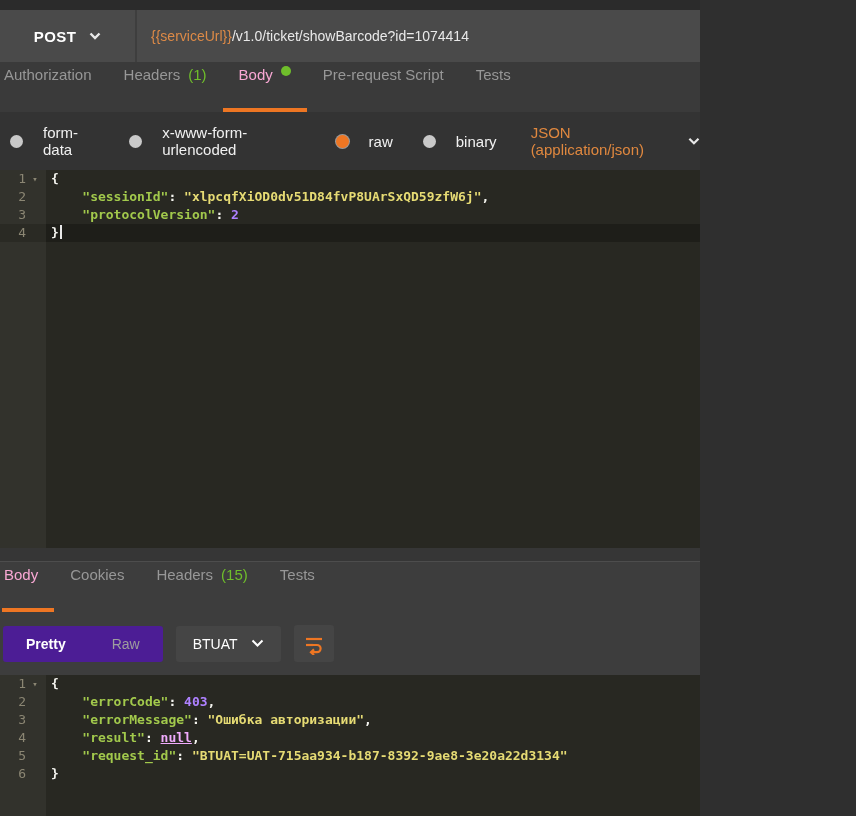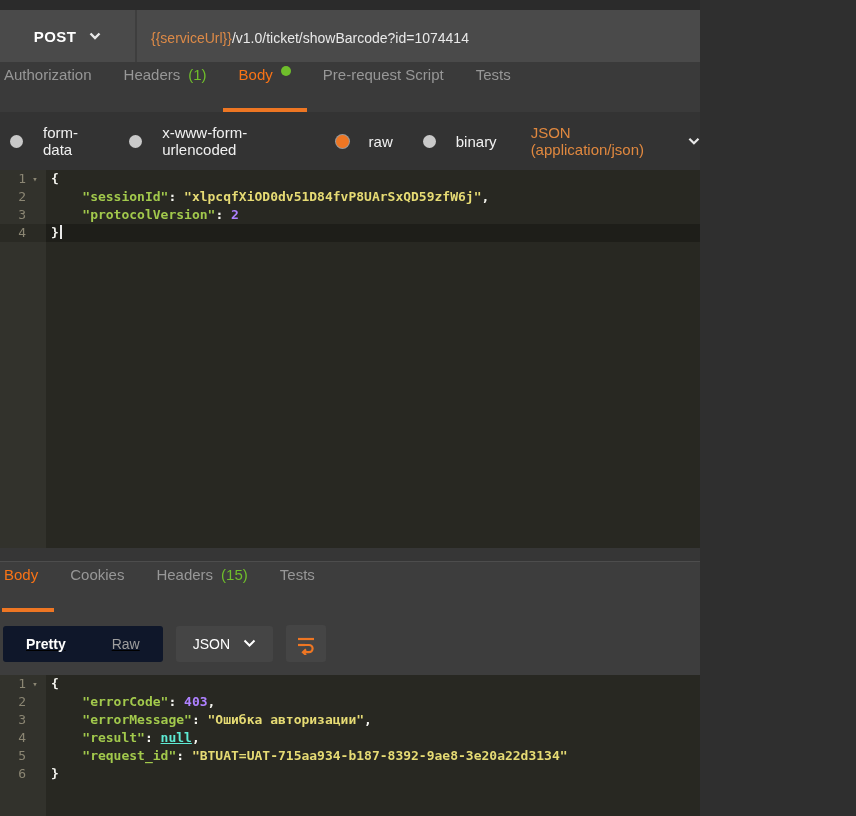--- a/index.html
+++ b/index.html
@@ -7,32 +7,32 @@
   .app{ width:700px; height:816px; display:flex; flex-direction:column;
         background:#2f2f2f; font-family:"Liberation Sans",sans-serif; overflow:hidden; }
 
   .top-strip{ height:10px; background:#2b2b2b; }
 
   
   .url-bar{ height:52px; background:#4a4a4a; display:flex; align-items:stretch; }
   .method{ width:137px; display:flex; align-items:center; justify-content:center; gap:13px;
            color:#fff; font-weight:bold; font-size:15px; letter-spacing:.4px;
            border-right:2px solid #3e3e3e; cursor:pointer; }
-  .url-field{ flex:1; display:flex; padding-left:14px;
-              font-size:14px; color:#e9e9e9; cursor:text;margin-top:20px; }
+  .url-field{ flex:1; display:flex; align-items:center; padding-left:14px;
+              font-size:14px; color:#e9e9e9; cursor:text; }
   .url-field .var{ color:var(--variable-orange); }
 
   
   .tabs-row{ display:flex; align-items:stretch; padding-left:2px; }
   .req-tabs{ height:50px; background:#3a3a3a; }
   .res-tabs{ height:50px; background:transparent; }
   .tab{ display:flex; align-items:flex-start; gap:8px; padding:4px 16px 0 16px;
         color:#979797; font-size:15px; border-bottom:4px solid transparent; cursor:pointer; }
   .tab:first-child{ padding-left:2px; }
-  .tab.active{ color:#f97316; border-bottom-color:var(--accent); }
+  .tab.active{ color:#f9a8d4; border-bottom-color:var(--accent); }
   .tab .badge{ color:var(--badge-green); }
   .dot{ width:10px; height:10px; border-radius:50%; background:var(--badge-green); }
 
   
   .body-type-bar{ height:58px; background:#333333; display:flex; align-items:center;
                   padding-left:10px; gap:30px; font-size:15px; color:#f1f1f1; }
   .radio-opt{ display:flex; align-items:center; gap:20px; cursor:pointer; }
   .radio{ width:13px; height:13px; border-radius:50%; background:#c9c9c9; flex:0 0 13px; }
   .radio.selected{ background:var(--accent); box-shadow:0 0 0 1px #9a9a9a; }
   .content-type{ display:flex; align-items:center; gap:14px; color:var(--link-orange);
@@ -48,31 +48,31 @@
   .ed-gutter{ width:46px; flex:0 0 46px; background:#32322c; color:#8b8673;
               display:flex; align-items:center; }
   .ed-gutter .ln{ width:26px; text-align:right; display:inline-block; }
   .ed-gutter .fold{ width:18px; text-align:center; font-size:9px; color:#8b8673; }
   .ed-line.active .ed-gutter{ background:#2a2a24; }
   .ed-code{ flex:1; white-space:pre; color:#f5f5f0; font-weight:bold; padding-left:5px; }
   .ed-line.active .ed-code{ background:#1e1e19; }
   .tk-key{ color:var(--key-green); }
   .tk-str{ color:var(--string-yellow); }
   .tk-num{ color:var(--number-purple); }
-  .tk-kw{ color:#5eead4;text-decoration:underline; }
+  .tk-kw{ color:#f0abfc;text-decoration:underline; }
   .tk-punc{ color:#f5f5f0; }
   .cursor{ display:inline-block; width:2px; height:14px; background:#e8e8e8;
            vertical-align:-2px; margin-left:1px; }
 
   .divider{ height:14px; background:#363636; border-bottom:1px solid #4d4d4d; }
 
   
   .response{ background:#3d3d3d; display:flex; flex-direction:column; flex:1; }
   .res-toolbar{ height:63px; display:flex; align-items:center; padding-left:3px; gap:13px; }
-  .seg-group{ display:flex; background:#0f172a; border-radius:3px; overflow:hidden;text-decoration:underline; }
+  .seg-group{ display:flex; background:#4c1d95; border-radius:3px; overflow:hidden; }
   .seg{ padding:10px 23px; font-size:14px; color:#9e9e9e; cursor:pointer; }
   .seg.active{ color:#fff; font-weight:bold; }
   .json-btn{ display:flex; align-items:center; gap:13px; background:#454545; border-radius:3px;
              padding:10px 17px; color:#fff; font-size:14px; cursor:pointer; }
   .wrap-btn{ background:#454545; border-radius:3px; width:40px; height:37px;
              display:flex; align-items:center; justify-content:center; cursor:pointer; }
   .chev{ stroke:#fff; stroke-width:2; fill:none; }
   .chev-sm{ stroke:#e9e9e9; stroke-width:2.4; fill:none; }
 </style>
 </head>
@@ -193,21 +193,21 @@
         <span>Tests</span>
       </div>
     </div>
 
     <div class="res-toolbar">
       <div class="seg-group">
         <div class="seg active">Pretty</div>
         <div class="seg">Raw</div>
       </div>
       <div class="json-btn">
-        <span>JSON</span>
+        <span>BTUAT</span>
         <svg width="13" height="9" viewBox="0 0 13 9">
           <polyline class="chev" points="1.5,1.5 6.5,6.5 11.5,1.5"></polyline>
         </svg>
       </div>
       <div class="wrap-btn">
         <svg width="22" height="22" viewBox="0 0 22 22">
           <g stroke="#ee7623" stroke-width="2.2" fill="none">
             <path d="M3 6 H19"></path>
             <path d="M3 12 H10"></path>
             <path d="M10 12 H14 A3.6 3.6 0 0 1 14 19.2 H8"></path>

